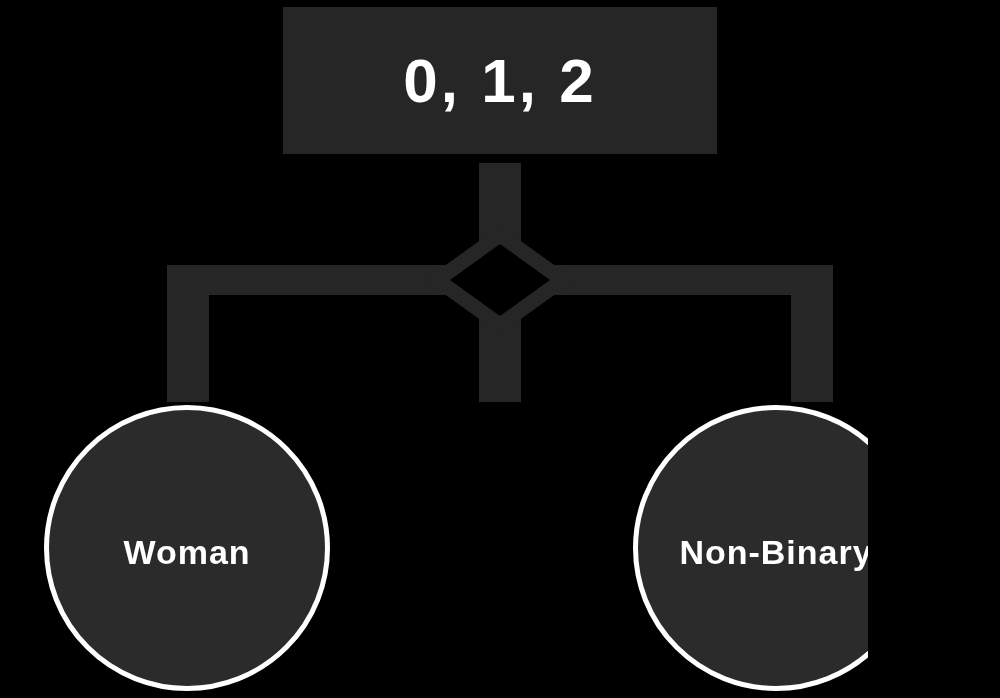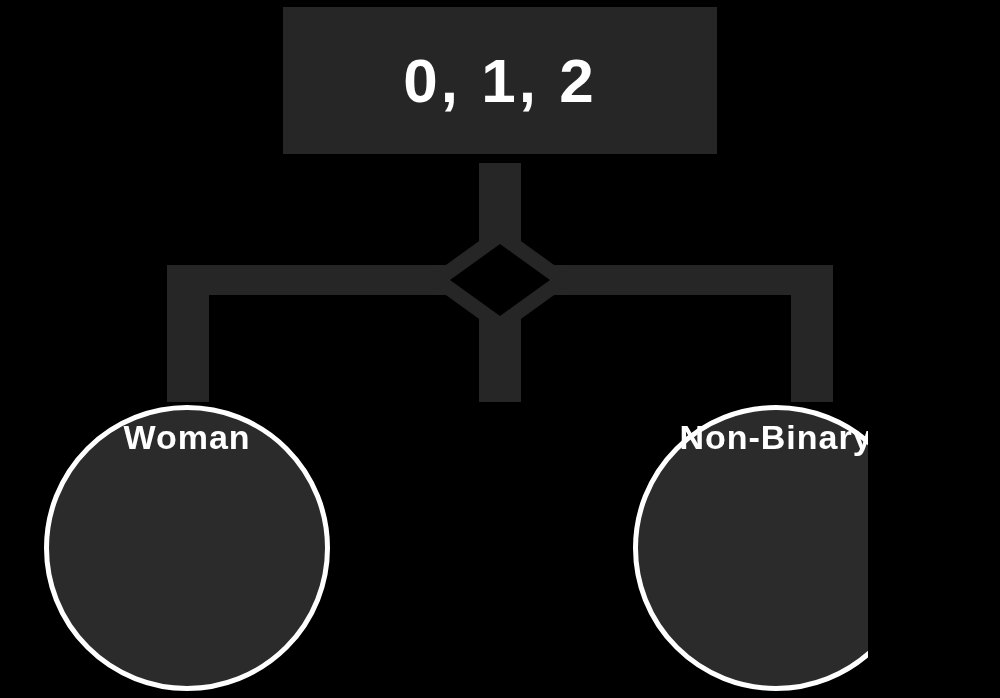--- a/index.html
+++ b/index.html
@@ -43,21 +43,21 @@
   .node-circle {
     position: absolute;
     top: 405px;
     width: 286px;
     height: 286px;
     box-sizing: border-box;
     background: #2b2b2b;
     border: 5px solid #ffffff;
     border-radius: 50%;
     display: flex;
-    align-items: flex-start;
+    align-items: center;
     justify-content: center;
   }
   .circle-woman  { left: 44px; }
   .circle-man    { left: 359px; }
   .circle-nonbinary { left: 633px; }
   .circle-label {
     color: #ffffff;
     font-size: 34px;
     font-weight: 700;
     letter-spacing: 1px;

